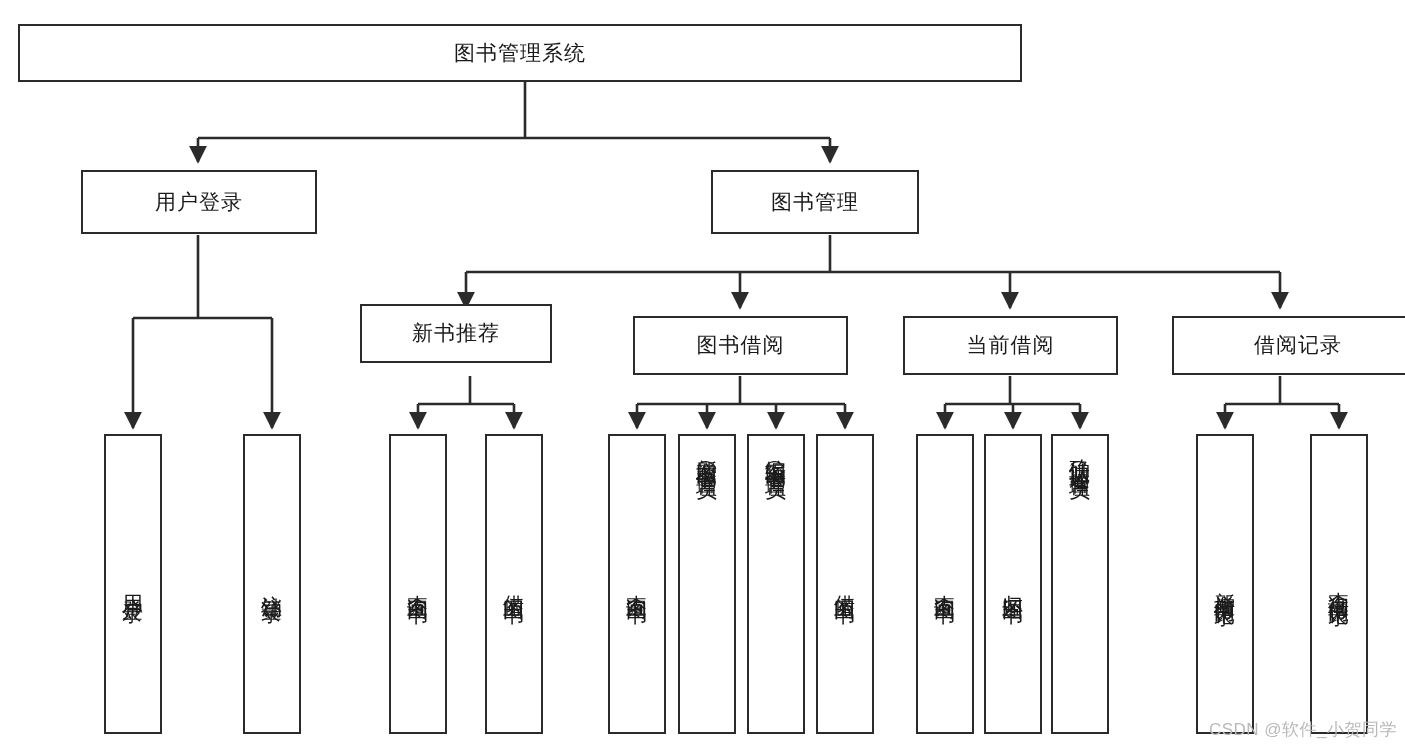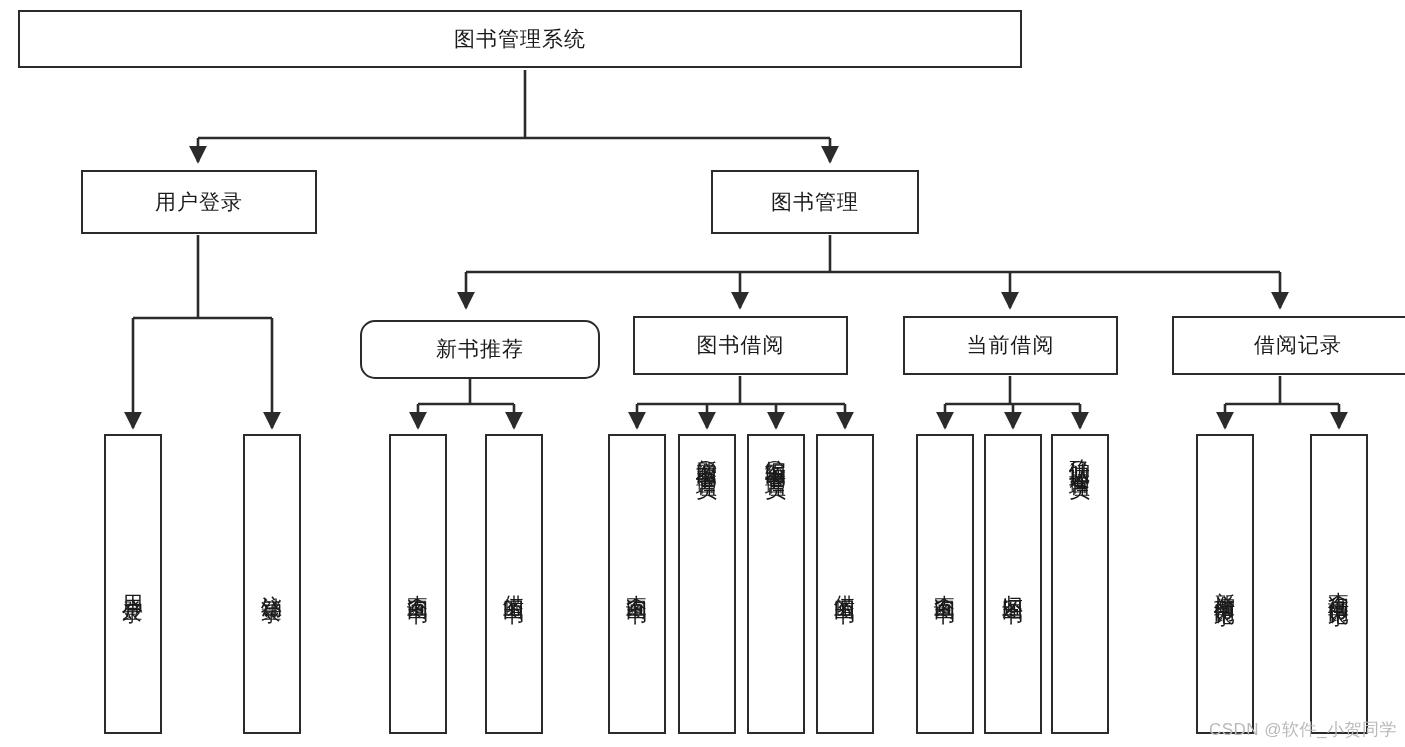--- a/index.html
+++ b/index.html
@@ -119,32 +119,32 @@
       <path d="M 1013 404 L 1013 428" marker-end="url(#arrow)"></path>
       <path d="M 1080 404 L 1080 428" marker-end="url(#arrow)"></path>
 
       <path d="M 1280 376 L 1280 404"></path>
       <path d="M 1225 404 L 1339 404"></path>
       <path d="M 1225 404 L 1225 428" marker-end="url(#arrow)"></path>
       <path d="M 1339 404 L 1339 428" marker-end="url(#arrow)"></path>
     </g>
   </svg>
 
-  <div class="node-box" style="left:18px; top:10px; width:1004px; height:58px;">
+  <div class="node-box" style="left:18px; top:24px; width:1004px; height:58px;">
     <span class="node-label">图书管理系统</span>
   </div>
 
   <div class="node-box" style="left:81px; top:170px; width:236px; height:64px;">
     <span class="node-label">用户登录</span>
   </div>
   <div class="node-box" style="left:711px; top:170px; width:208px; height:64px;">
     <span class="node-label">图书管理</span>
   </div>
 
-  <div class="node-box" style="left:360px; top:320px; width:240px; height:59px;border-radius:15px;">
+  <div class="node-box" style="left:360px; top:304px; width:192px; height:59px;">
     <span class="node-label">新书推荐</span>
   </div>
   <div class="node-box" style="left:633px; top:316px; width:215px; height:59px;">
     <span class="node-label">图书借阅</span>
   </div>
   <div class="node-box" style="left:903px; top:316px; width:215px; height:59px;">
     <span class="node-label">当前借阅</span>
   </div>
   <div class="node-box" style="left:1172px; top:316px; width:252px; height:59px;">
     <span class="node-label">借阅记录</span>

